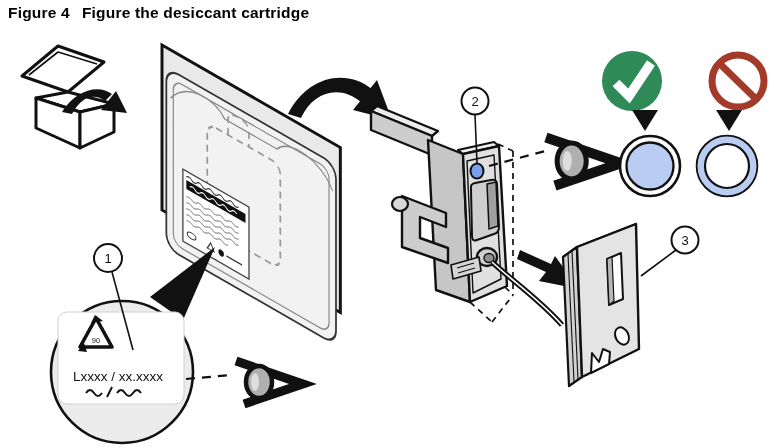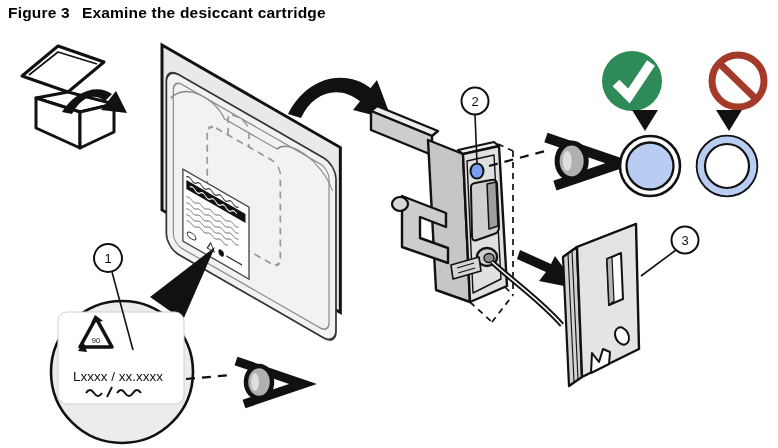--- a/index.html
+++ b/index.html
@@ -10,21 +10,21 @@
   .fig-title .t2{margin-left:12px;}
   svg{position:absolute;left:0;top:0;}
   svg text{font-family:"Liberation Sans",sans-serif;fill:#111;}
 </style>
 </head>
 <body>
 
 <div class="stage">
 
   <div class="fig-title">
-    <span>Figure 3</span><span class="t2">Examine the desiccant cartridge</span>
+    <span>Figure 4</span><span class="t2">Figure the desiccant cartridge</span>
   </div>
 
   <svg width="778" height="448" viewBox="0 0 778 448">
 
     <g stroke="#111" stroke-linejoin="round" fill="#fff">
       <polygon points="22,76 58,46 104,62 68,92" stroke-width="3"></polygon>
       <polyline points="29,75 58,52 97,64" fill="none" stroke-width="1.6"></polyline>
       <polygon points="36,98 68,92 114,104 80,112" stroke-width="3"></polygon>
       <polygon points="36,98 36,128 80,148 80,112" stroke-width="3"></polygon>
       <polygon points="80,112 80,148 114,132 114,104" stroke-width="3"></polygon>

